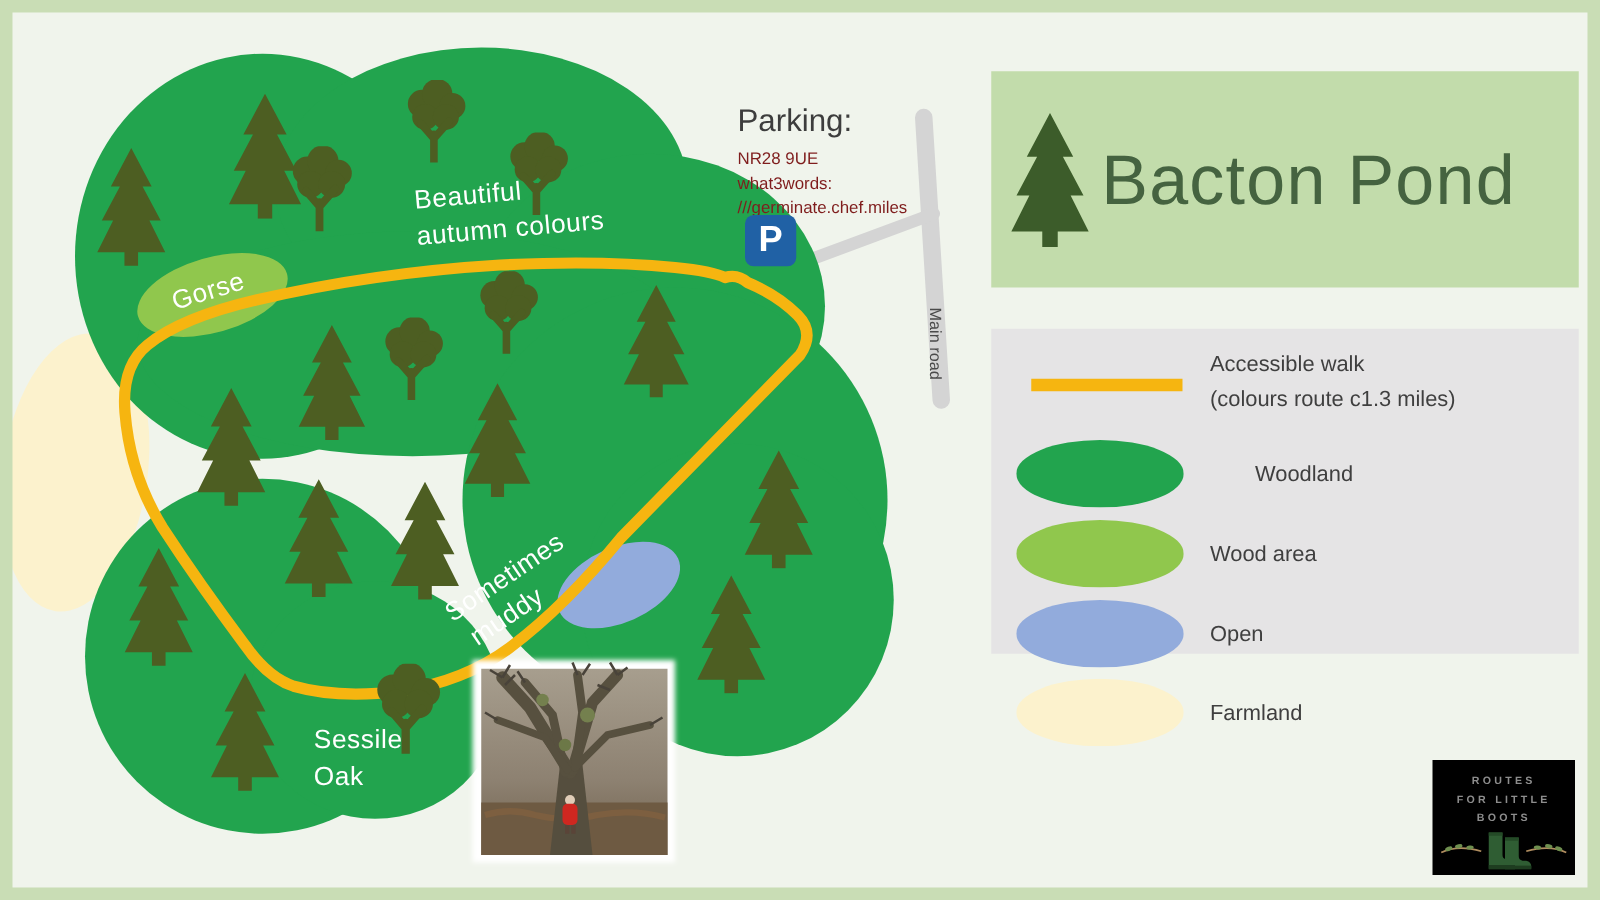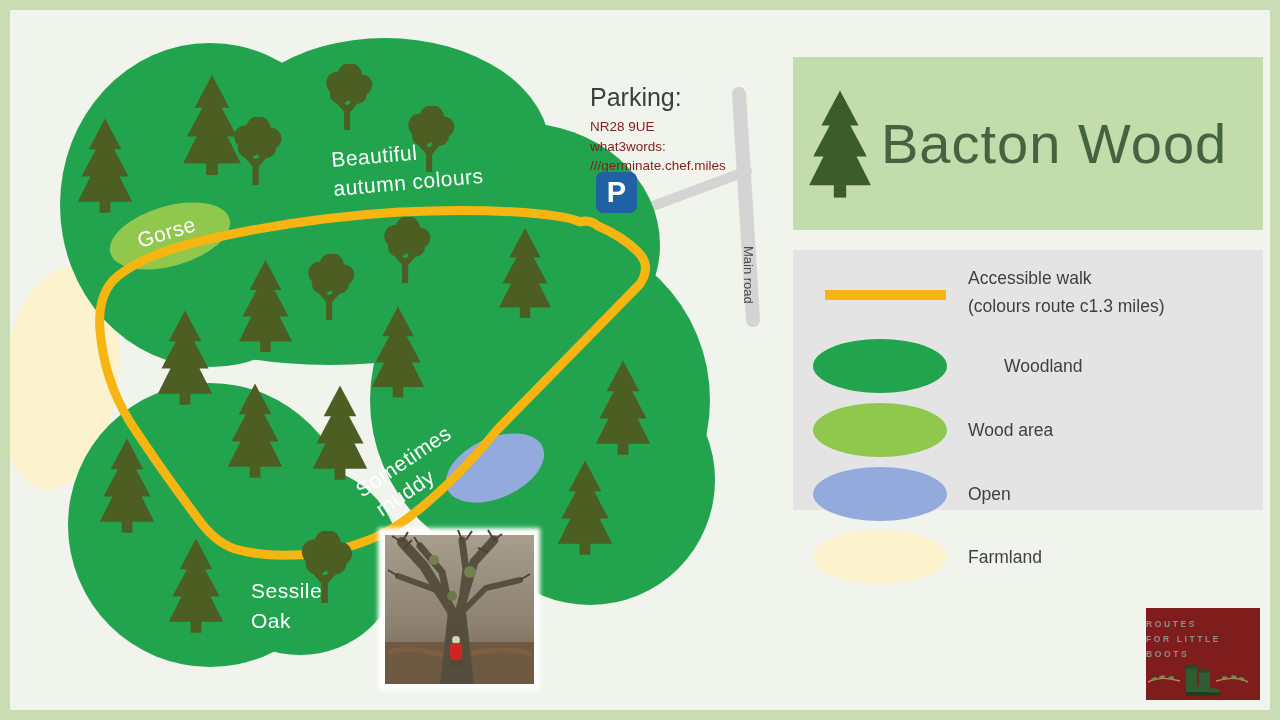--- a/index.html
+++ b/index.html
@@ -21,26 +21,26 @@
   .parking .p-title{font-size:25px;margin-bottom:5px;color:#3d3d3d;}
   .parking .p-line{font-size:13.5px;line-height:1.45;color:#7f1d1d;}
   .p-icon{position:absolute;left:596px;top:172px;width:41px;height:41px;background:var(--pblue);
           border-radius:7px;color:#fff;font-size:29px;font-weight:700;display:flex;
           align-items:center;justify-content:center;z-index:10;}
   
   .banner{position:absolute;left:793px;top:57px;width:470px;height:173px;background:var(--banner);
           display:flex;align-items:center;padding-left:14px;z-index:10;}
   .banner .title{font-size:56px;font-weight:300;color:var(--title-green);letter-spacing:1px;margin-left:8px;white-space:nowrap;}
   
-  .legend{position:absolute;left:793px;top:250px;width:470px;height:260px;background:var(--legend-bg);z-index:10;}
+  .legend{position:absolute;left:793px;top:263px;width:470px;height:260px;background:var(--legend-bg);z-index:10;}
   .legend .row{position:absolute;left:0;width:100%;}
   .legend .lbl{position:absolute;left:175px;font-size:17.5px;color:var(--ink);font-weight:300;}
   
-  .logo{position:absolute;left:1146px;top:608px;width:114px;height:92px;background:#7f1d1d;z-index:10;
-        padding-top:9px;}
+  .logo{position:absolute;left:1146px;top:608px;width:114px;height:92px;background:#000000;z-index:10;
+        text-align:center;padding-top:9px;}
   .logo .l-line{font-size:8.5px;letter-spacing:2.6px;color:#8d8d8d;line-height:1.75;font-weight:700;}
 </style>
 </head>
 <body>
 
 <div class="stage">
 
   <svg class="map-svg" width="1280" height="720" viewBox="0 0 1280 720">
     <defs>
 
@@ -158,21 +158,21 @@
     <div class="p-line">NR28 9UE</div>
     <div class="p-line">what3words:</div>
     <div class="p-line">///germinate.chef.miles</div>
   </div>
   <div class="p-icon">P</div>
 
   <div class="banner">
     <svg width="66" height="114" viewBox="0 0 64 104">
       <use href="#pine" fill="var(--tree-dark)"></use>
     </svg>
-    <div class="title">Bacton Wood</div>
+    <div class="title">Bacton Pond</div>
   </div>
 
   <div class="legend">
     <div class="row" style="top:0;">
       <svg width="134" height="60" style="position:absolute;left:20px;top:18px;">
         <rect x="12" y="22" width="121" height="10" fill="#f6b510"></rect>
       </svg>
       <div class="lbl" style="top:18px;">Accessible walk</div>
       <div class="lbl" style="top:46px;">(colours route c1.3 miles)</div>
     </div>

